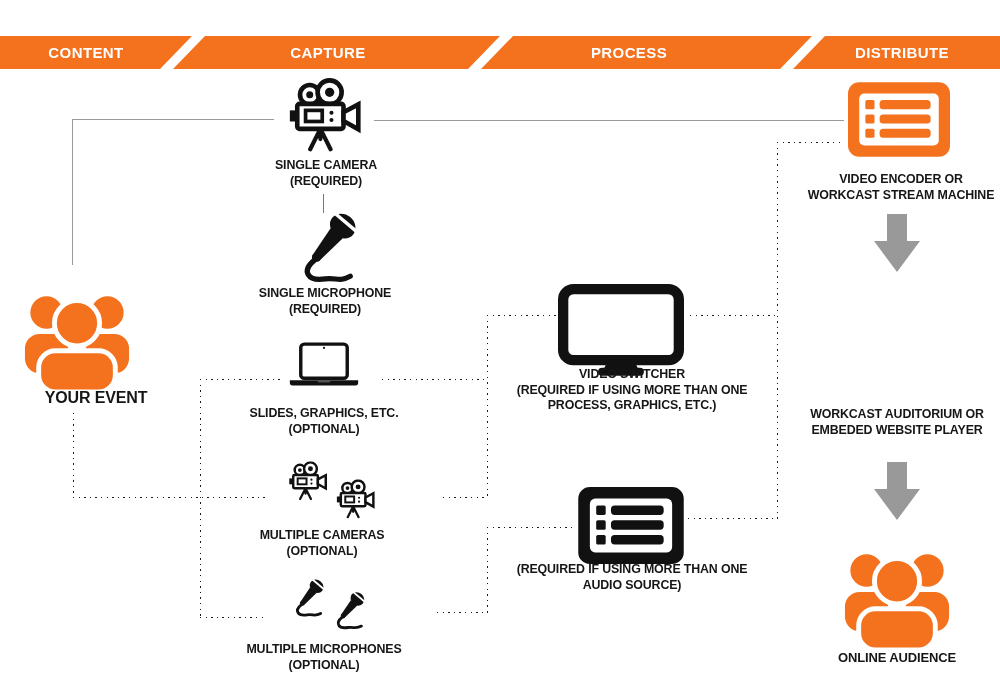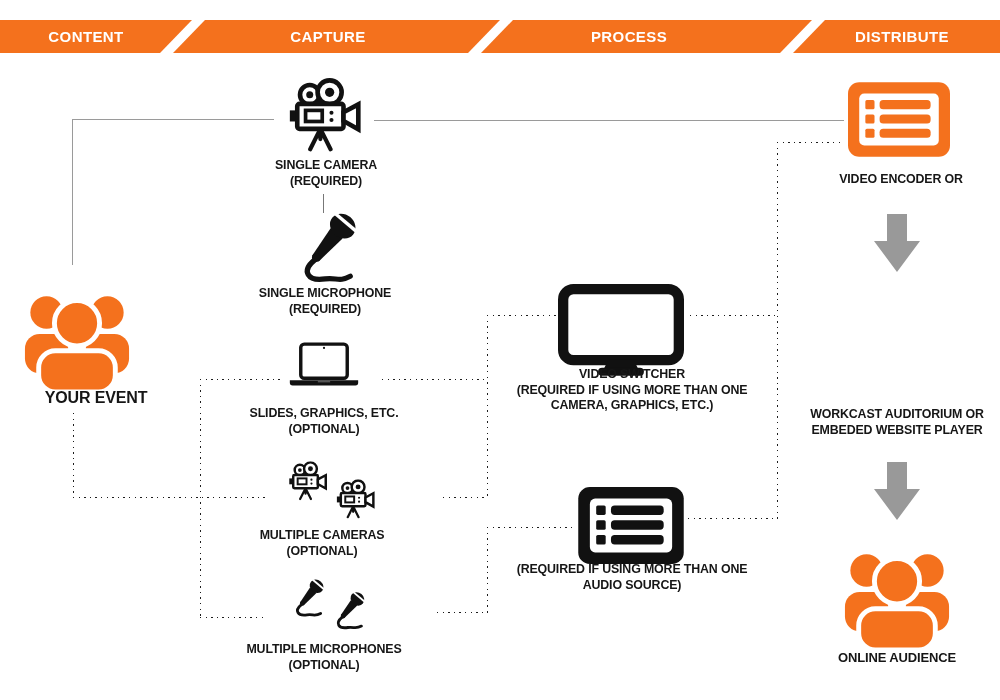--- a/index.html
+++ b/index.html
@@ -1,19 +1,19 @@
 <!DOCTYPE html>
 <html><head>
 <meta charset="utf-8">
 <style>
   html,body{margin:0;padding:0;background:#fff;}
   #stage{position:relative;width:1000px;height:700px;background:#fff;overflow:hidden;
          font-family:"Liberation Sans",sans-serif;}
   
-  #banner{position:absolute;left:0;top:20px;width:1000px;height:33px;}
+  #banner{position:absolute;left:0;top:36px;width:1000px;height:33px;}
   .bseg{position:absolute;left:0;top:0;width:1000px;height:33px;background:#F4711D;}
   .bseg-label{position:absolute;top:8px;transform:translateX(-50%);color:#fff;
               font-weight:700;font-size:15px;letter-spacing:.4px;white-space:nowrap;}
   
   .cap{position:absolute;transform:translateX(-50%);text-align:center;color:#161616;
        font-size:12.4px;line-height:15.5px;font-weight:600;letter-spacing:-.15px;white-space:nowrap;}
   
   .sol-h{position:absolute;height:1px;background:#9a9a9a;}
   .sol-v{position:absolute;width:1px;background:#9a9a9a;}
   .dot-h{position:absolute;height:1.4px;
@@ -182,36 +182,37 @@
     <div>MULTIPLE MICROPHONES</div>
     <div>(OPTIONAL)</div>
   </div>
 
   <svg class="icon" style="left:558px;top:284px;" width="126" height="94">
       <use href="#monitor"></use>
     </svg>
   <div class="cap" style="left:632px;top:367px;">
     <div>VIDEO SWITCHER</div>
     <div>(REQUIRED IF USING MORE THAN ONE</div>
-    <div>CAMERA, GRAPHICS, ETC.)</div>
+    <div>PROCESS, GRAPHICS, ETC.)</div>
   </div>
 
   <svg class="icon" style="left:578px;top:487px;color:#111;" width="106" height="77">
       <use href="#mixer"></use>
     </svg>
   <div class="cap" style="left:632px;top:562px;">
     <div>(REQUIRED IF USING MORE THAN ONE</div>
     <div>AUDIO SOURCE)</div>
   </div>
 
   <svg class="icon" style="left:848px;top:82px;color:#F4711D;" width="102" height="75">
       <use href="#mixer"></use>
     </svg>
   <div class="cap" style="left:901px;top:172px;">
     <div>VIDEO ENCODER OR</div>
+    <div>WORKCAST STREAM MACHINE</div>
   </div>
 
   <svg class="icon" style="left:874px;top:214px;" width="46" height="58">
       <use href="#arrow-down"></use>
     </svg>
 
   <div class="cap" style="left:897px;top:407px;">
     <div>WORKCAST AUDITORIUM OR</div>
     <div>EMBEDED WEBSITE PLAYER</div>
   </div>

